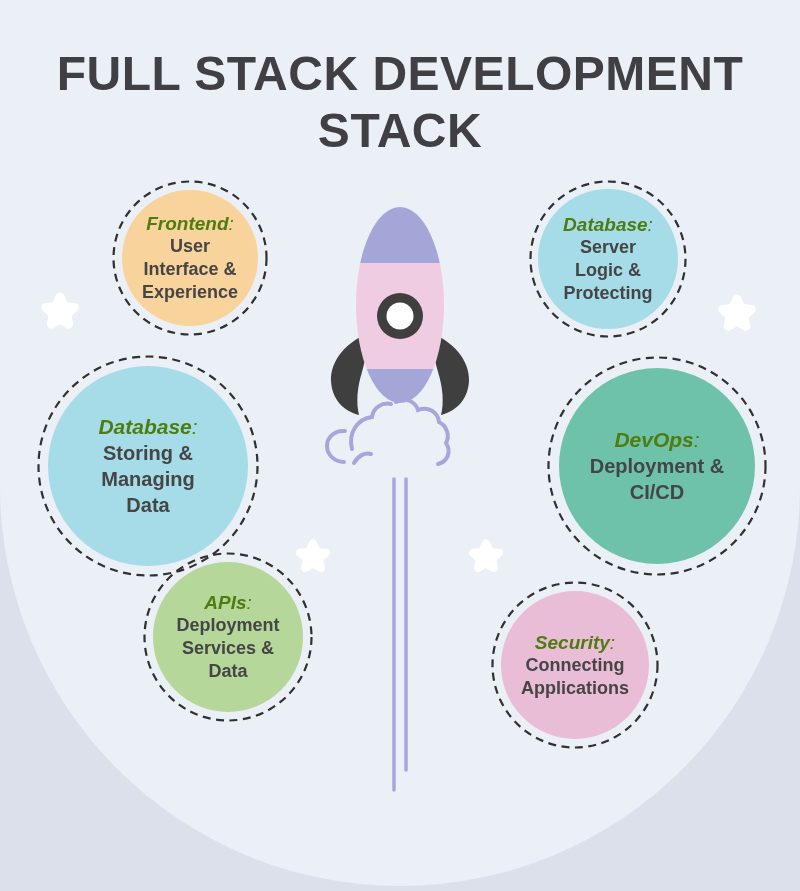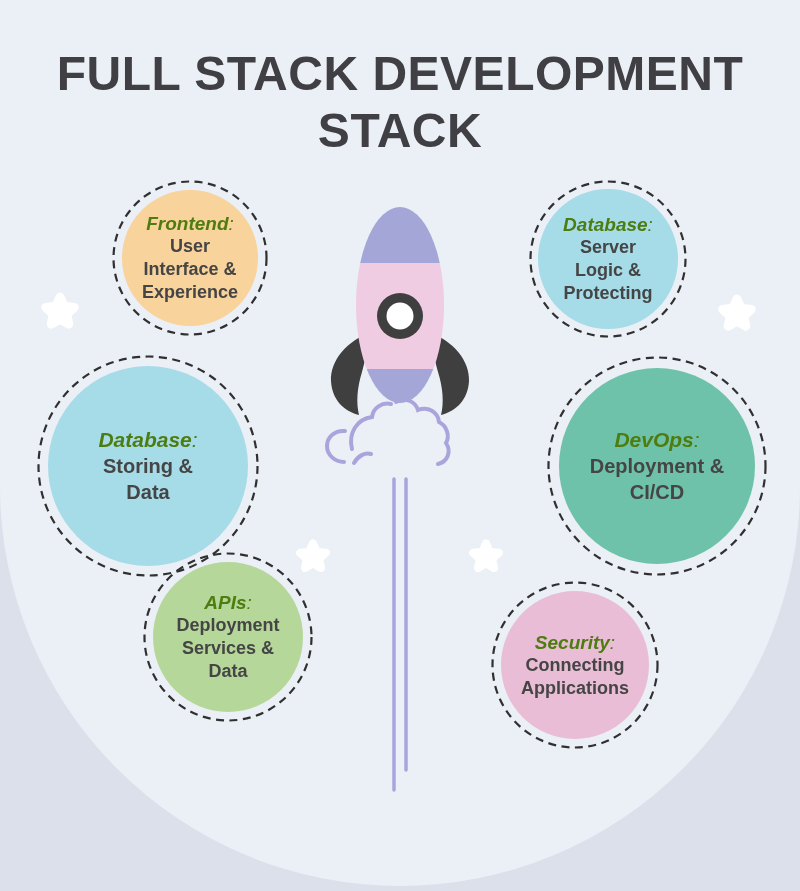--- a/index.html
+++ b/index.html
@@ -103,20 +103,21 @@
   </div>
 
   <div class="bubble large b-database">
     <svg width="222" height="222" viewBox="0 0 222 222">
       <circle cx="111" cy="111" r="109.5" fill="none" stroke-width="2.2" stroke-dasharray="8 5.5" stroke="#303030"></circle>
       <circle cx="111" cy="111" r="100" fill="#A6DBE8"></circle>
     </svg>
     <div class="bubble-text">
       <span class="bname"><span>Database</span><span style="font-weight:400">:</span></span>
       <span class="bline">Storing &amp;</span>
+      <span class="bline">Managing</span>
       <span class="bline">Data</span>
     </div>
   </div>
 
   <div class="bubble large b-devops">
     <svg width="220" height="220" viewBox="0 0 220 220">
       <circle cx="110" cy="110" r="108.5" fill="none" stroke-width="2.2" stroke-dasharray="8 5.5" stroke="#303030"></circle>
       <circle cx="110" cy="110" r="98" fill="#6FC2AA"></circle>
     </svg>
     <div class="bubble-text">

